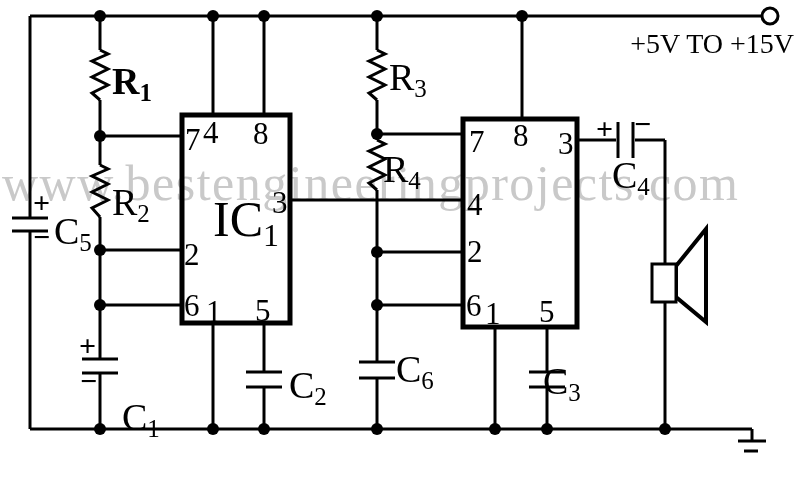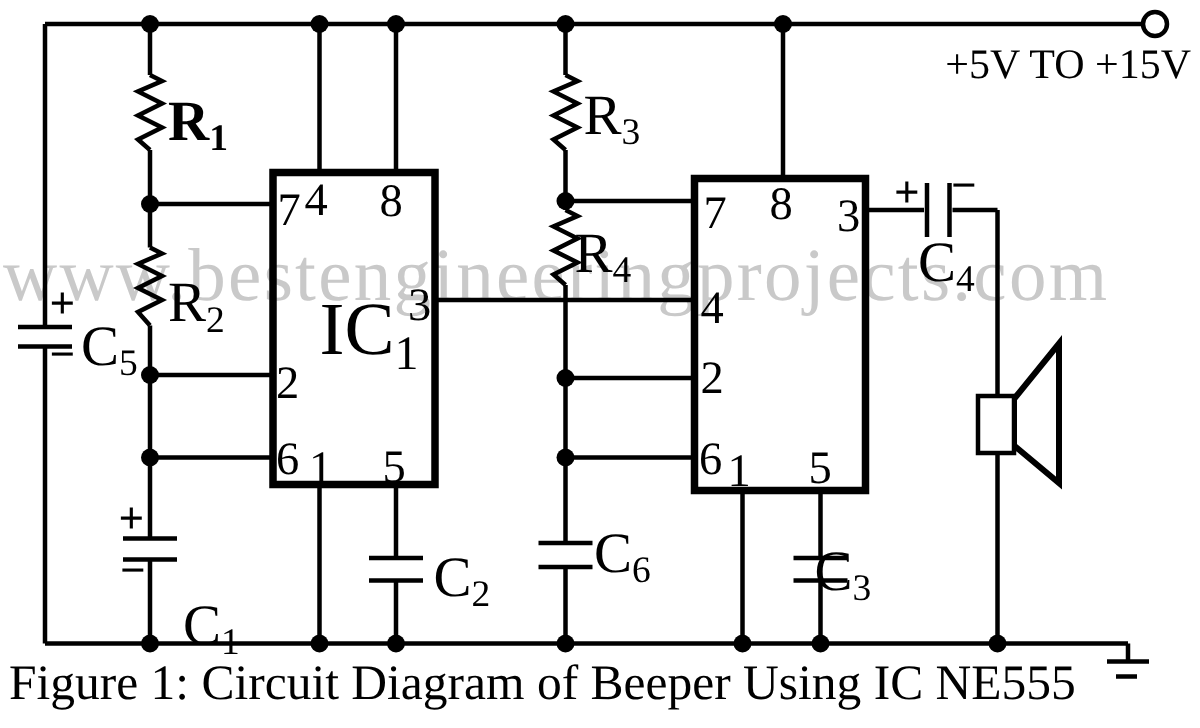--- a/index.html
+++ b/index.html
@@ -180,15 +180,14 @@
 
   <div class="sign" style="left:33px;top:188px;">+</div>
   <div class="sign" style="left:33px;top:222px;">−</div>
   <div class="sign" style="left:79px;top:331px;">+</div>
   <div class="sign" style="left:80px;top:366px;">−</div>
   <div class="sign" style="left:596px;top:114px;">+</div>
   <div class="sign" style="left:634px;top:109px;">−</div>
 
   <div class="supply">+5V TO +15V</div>
 
-  <div class="caption">Figure 1: Circuit Diagram of Beeper Using IC NE555</div>
 
 </div>
 
 </body></html>

